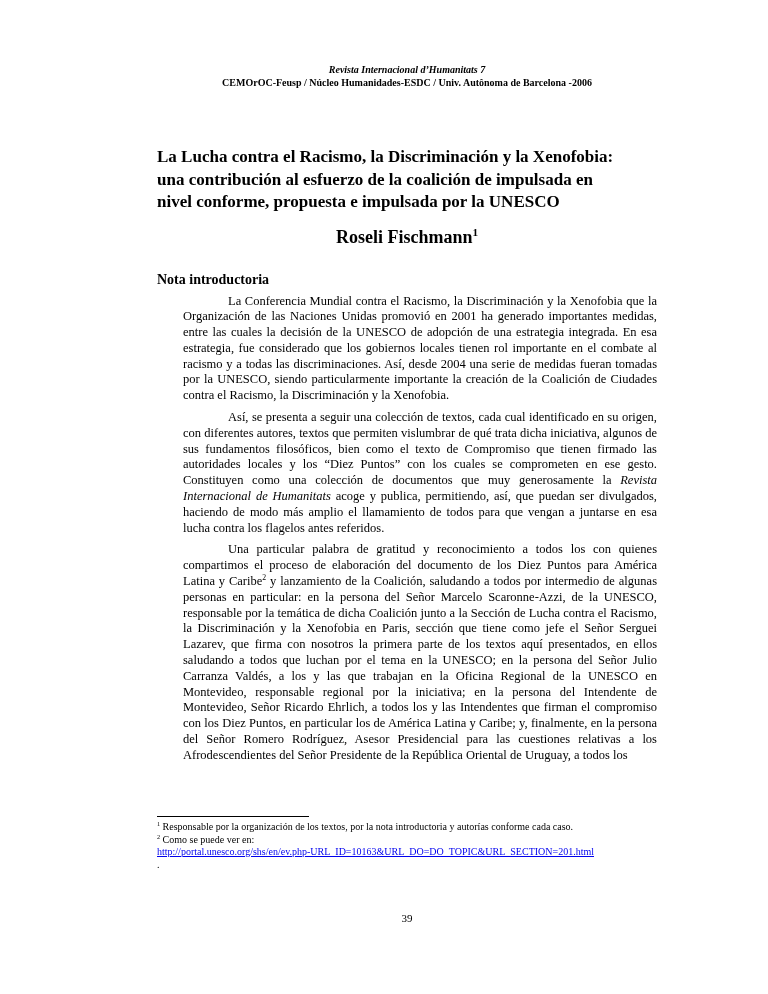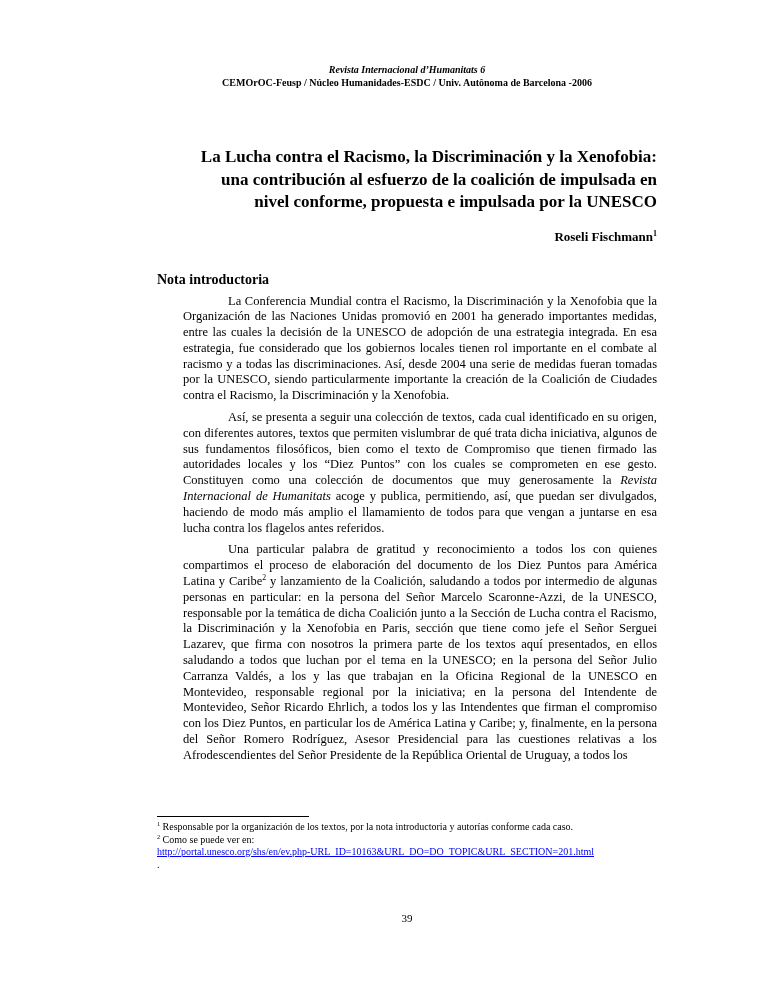--- a/index.html
+++ b/index.html
@@ -27,29 +27,29 @@
     line-height: 12px;
   }
   .journal-affiliation {
     font-size: 10px;
     font-weight: bold;
     line-height: 12px;
     margin-top: 1px;
   }
   .article-title {
     margin-top: 57px;
-    text-align: right;
+    text-align: left;
     font-size: 17px;
     font-weight: bold;
     line-height: 22.5px;
   }
   .author-line {
     margin-top: 15px;
-    text-align: right;
-    font-size: 13px;
+    text-align: center;
+    font-size: 18px;
     font-weight: bold;
     line-height: 16px;
   }
   .section-heading {
     margin-top: 27px;
     font-size: 14px;
     font-weight: bold;
     line-height: 16px;
   }
   .body-para {
@@ -103,21 +103,21 @@
     text-align: center;
     font-size: 11px;
   }
 </style>
 </head>
 <body>
 
 <div class="content">
 
   <div class="header">
-    <div class="journal-title">Revista Internacional d’Humanitats 6</div>
+    <div class="journal-title">Revista Internacional d’Humanitats 7</div>
     <div class="journal-affiliation">CEMOrOC-Feusp / Núcleo Humanidades-ESDC / Univ. Autônoma de Barcelona -2006</div>
   </div>
 
   <div class="article-title">
     <div>La Lucha contra el Racismo, la Discriminación y la Xenofobia:</div>
     <div>una contribución al esfuerzo de la coalición de impulsada en</div>
     <div>nivel conforme, propuesta e impulsada por la UNESCO</div>
   </div>
 
   <div class="author-line"><span>Roseli Fischmann</span><sup>1</sup></div>

